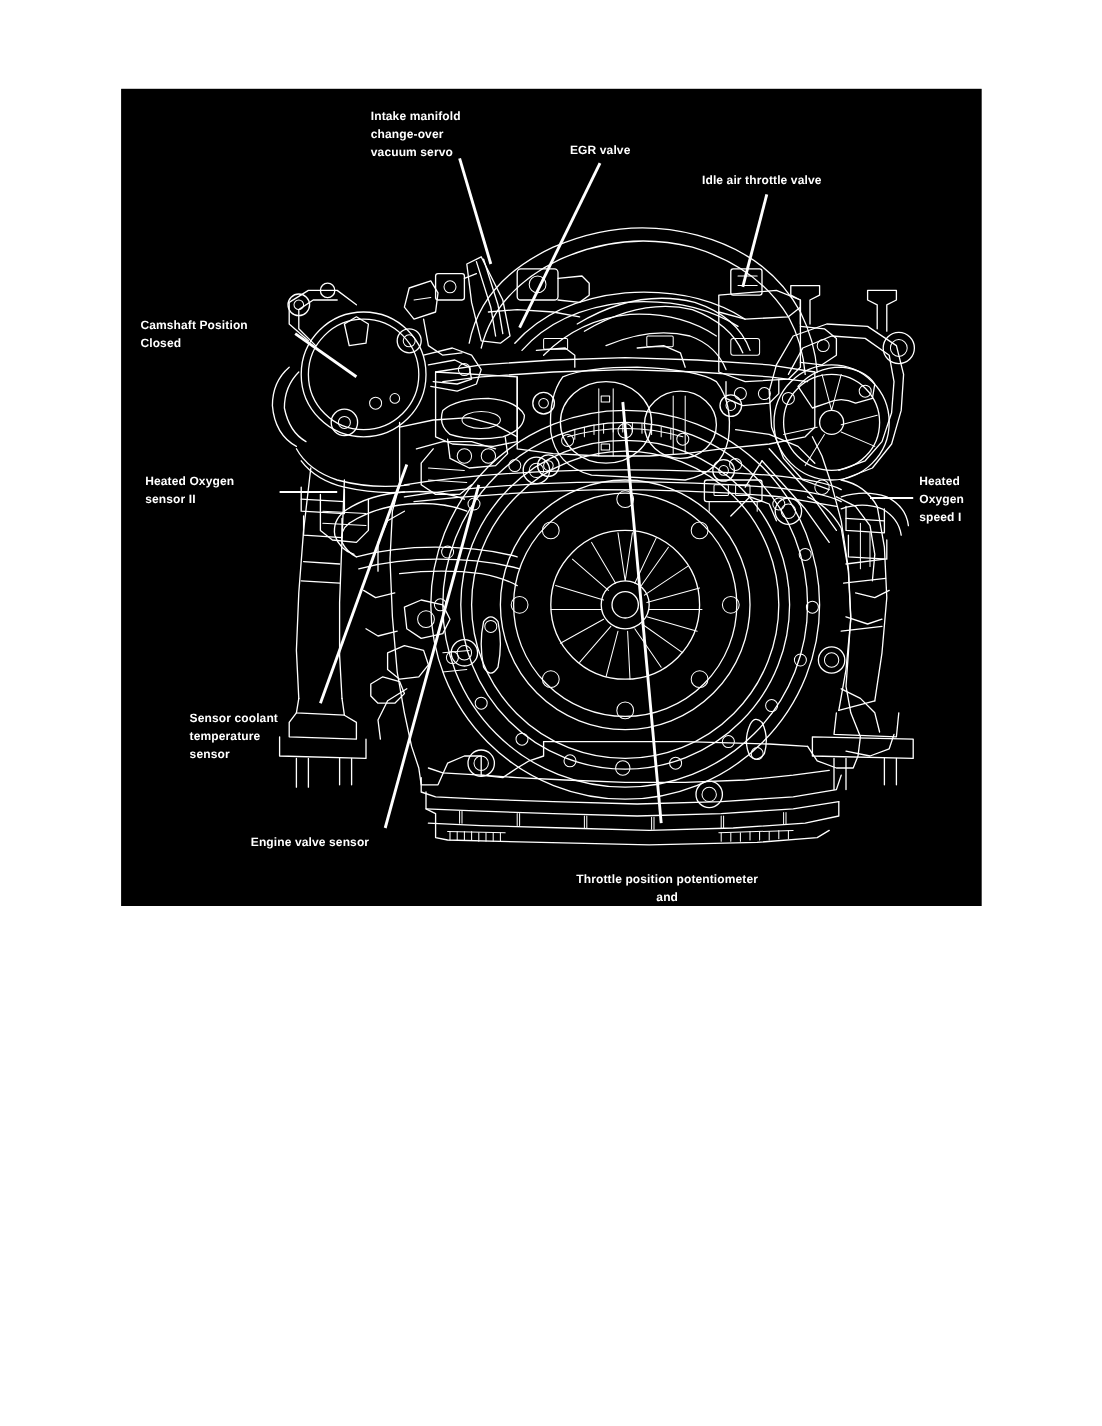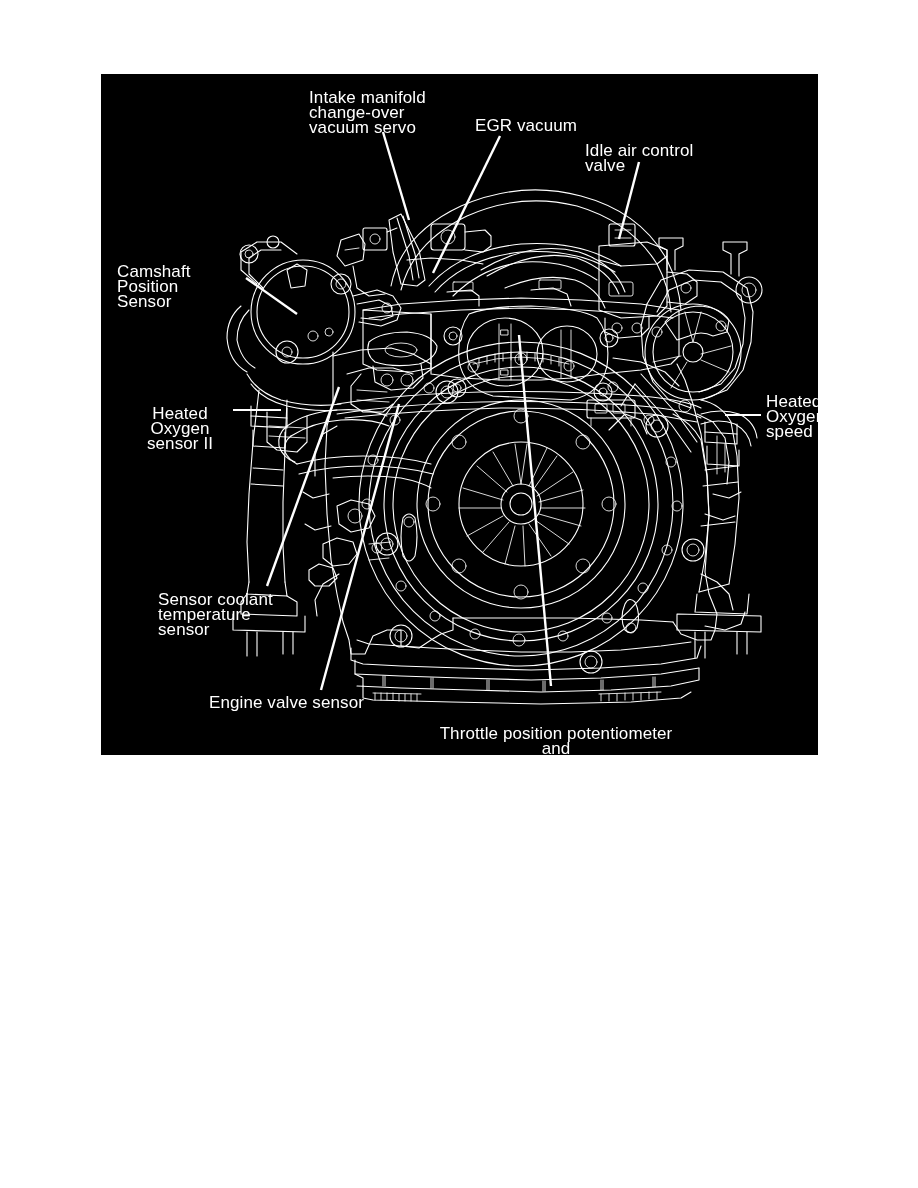--- a/index.html
+++ b/index.html
@@ -34,34 +34,34 @@
     position: absolute;
     left: 0; top: 0;
     width: 717px;
     height: 681px;
     display: block;
   }
   .callout {
     position: absolute;
     color: #ffffff;
     font-family: "Liberation Sans", sans-serif;
-    font-weight: normal;
-    font-size: 17px;
+    font-weight: bold;
+    font-size: 10px;
     line-height: 15px;
     letter-spacing: 0.1px;
     white-space: pre-line;
     -webkit-font-smoothing: none;
   }
   .callout.center { text-align: center; }
   .callout.left { text-align: left; }
   .cl-intake      { left: 208px; top: 16px;  width: 150px; }
   .cl-egr         { left: 374px; top: 44px;  width: 110px; }
   .cl-iac         { left: 484px; top: 69px;  width: 150px; }
   .cl-cam         { left: 16px;  top: 190px; width: 135px; }
-  .cl-ho2-ii      { left: 20px;  top: 332px; width: 118px; text-align: center;}
+  .cl-ho2-ii      { left: 20px;  top: 320px; width: 118px; text-align: left;}
   .cl-ho2-i       { left: 665px; top: 320px; width: 70px;  }
   .cl-ect         { left: 57px;  top: 518px; width: 120px; }
   .cl-speed       { left: 108px; top: 621px; width: 160px; }
   .cl-throttle    { left: 330px; top: 612px; width: 250px; margin-top: 40px; }
 </style>
 </head>
 <body>
 
 <div id="page">
 
@@ -451,26 +451,26 @@
         <line class="leader" x1="220" y1="616" x2="298" y2="330"></line>
         <line class="leader" x1="450" y1="612" x2="418" y2="261"></line>
       </g>
 
     </svg>
 
     <div class="callout left cl-intake">Intake manifold
 change-over
 vacuum servo</div>
 
-    <div class="callout left cl-egr">EGR vacuum</div>
-
-    <div class="callout left cl-iac">Idle air control valve</div>
+    <div class="callout left cl-egr">EGR valve</div>
+
+    <div class="callout left cl-iac">Idle air throttle valve</div>
 
     <div class="callout left cl-cam">Camshaft Position
-Sensor</div>
+Closed</div>
 
     <div class="callout cl-ho2-ii">Heated Oxygen
 sensor II</div>
 
     <div class="callout left cl-ho2-i">Heated
 Oxygen
 speed I</div>
 
     <div class="callout left cl-ect">Sensor coolant
 temperature

